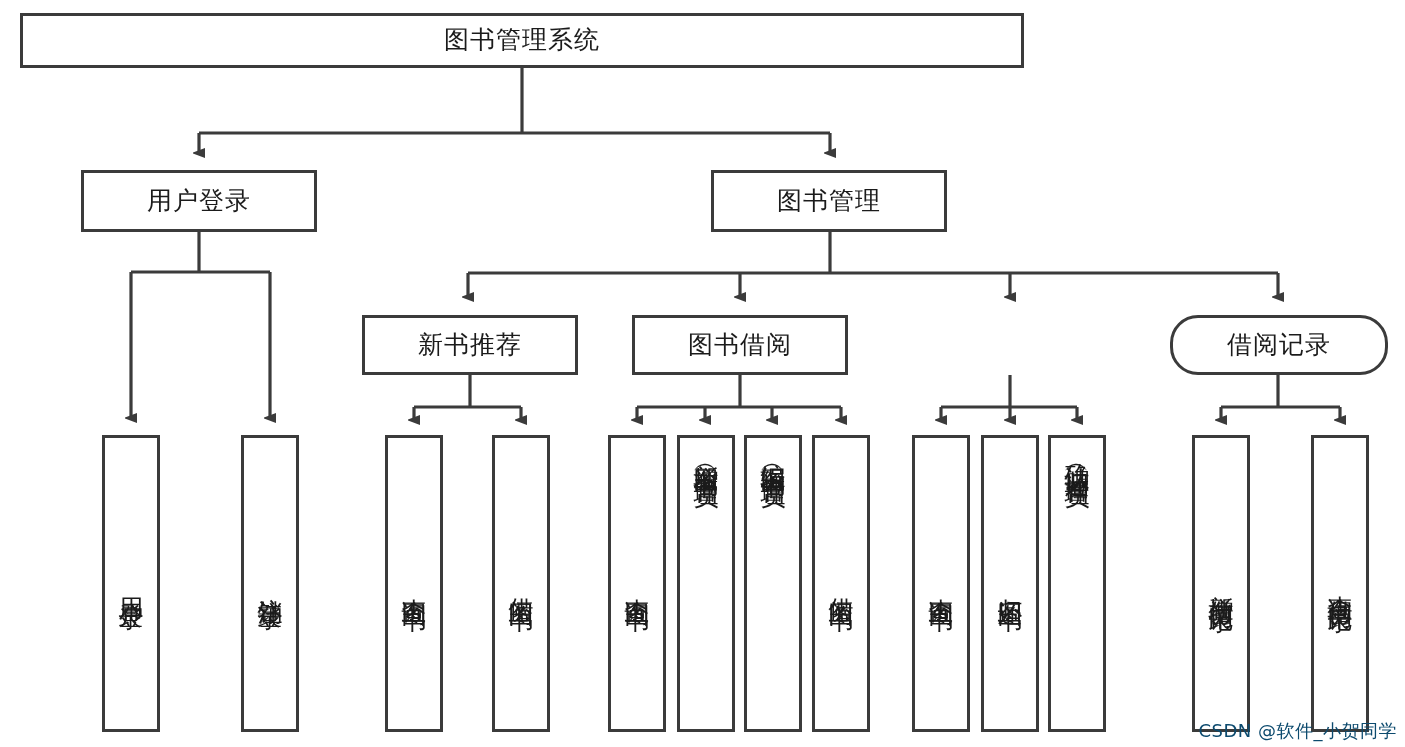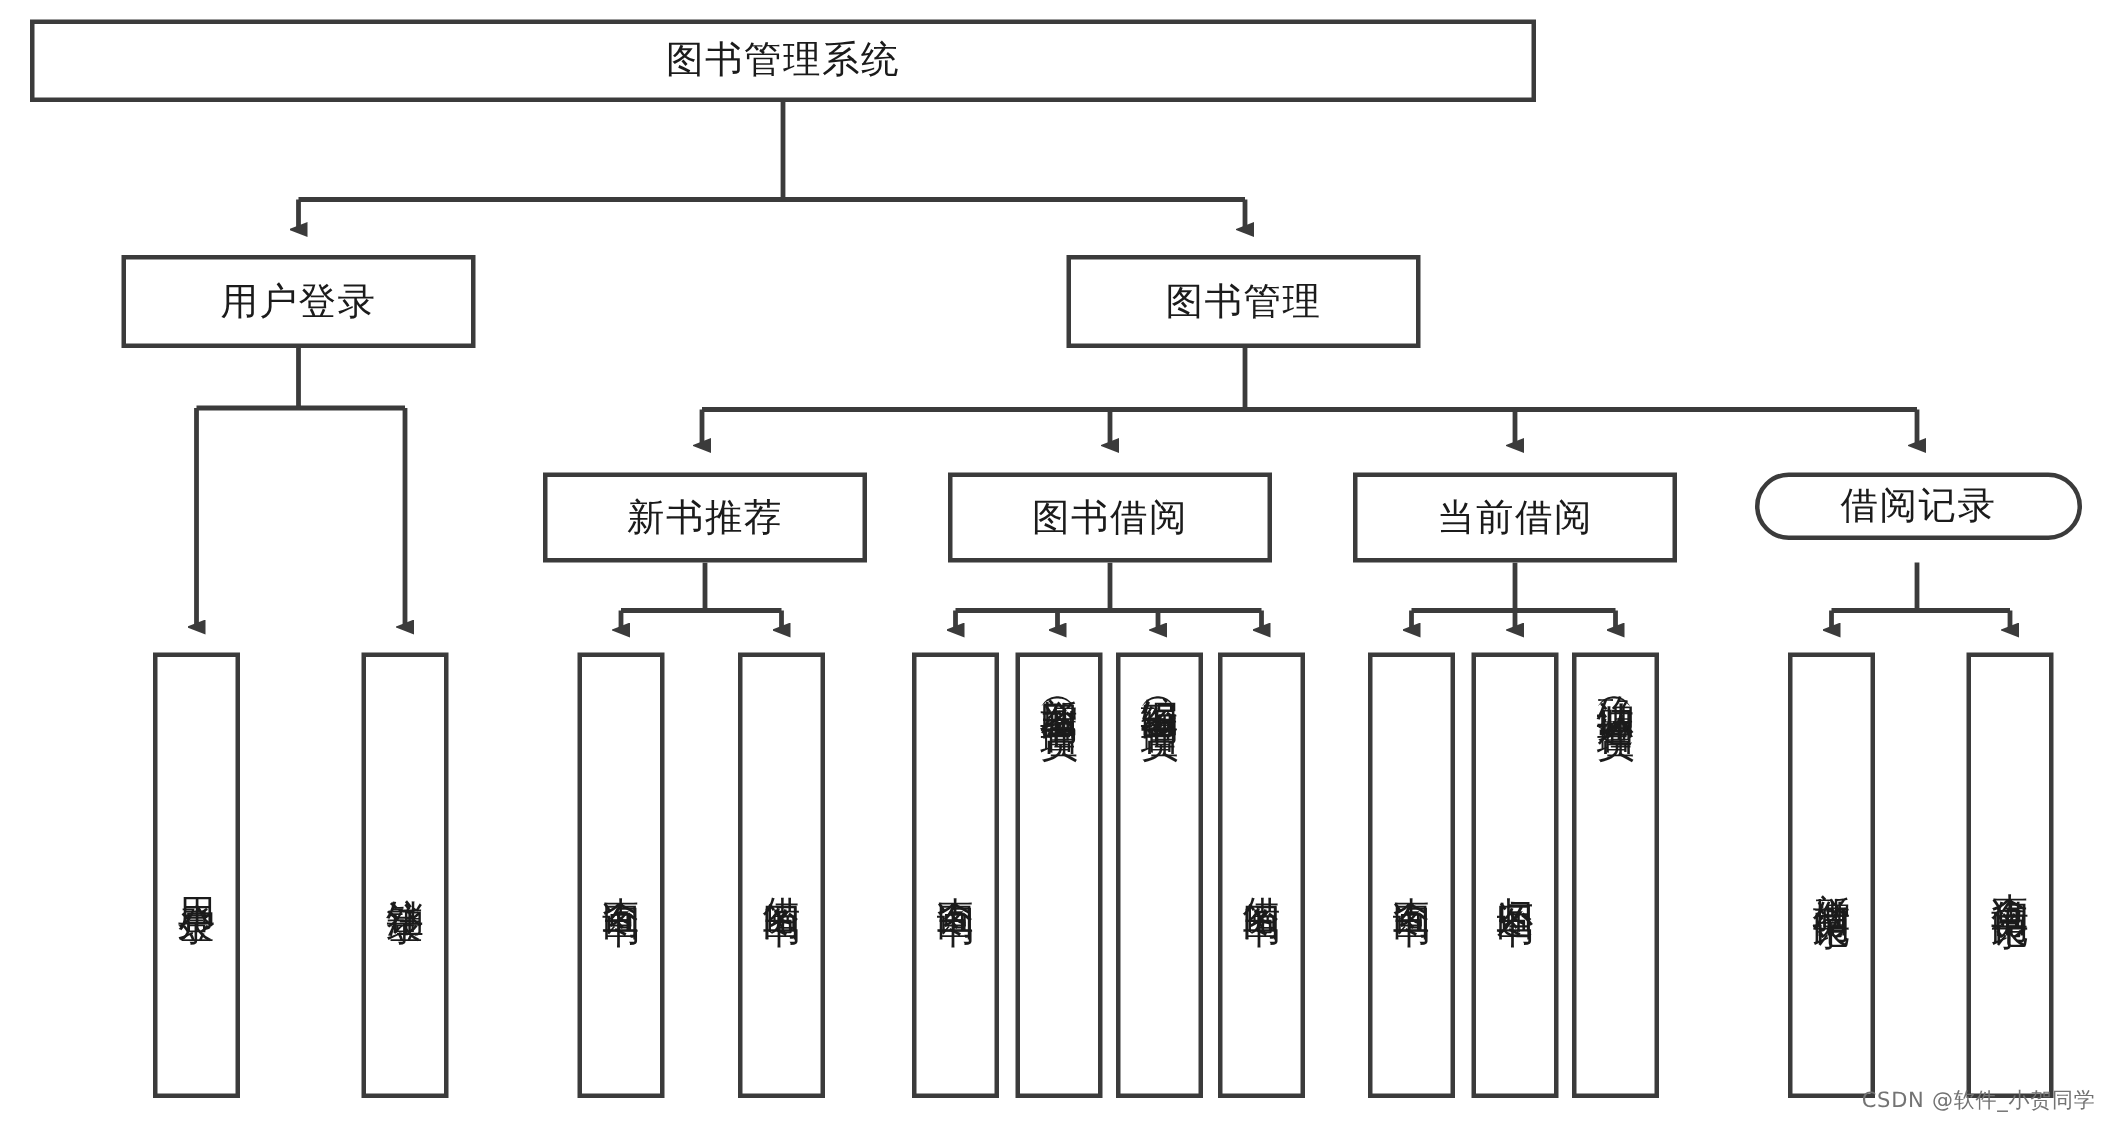--- a/index.html
+++ b/index.html
@@ -52,22 +52,22 @@
     line-height:1.32;
     letter-spacing:3px;
     color:#1b1b1b;
     white-space:nowrap;
   }
 
   .watermark{
     position:absolute;
     right:8px;
     bottom:4px;
-    font-size:14px;
-    color:#737373;
+    font-size:18px;
+    color:#0c4a6e;
     white-space:nowrap;
     letter-spacing:0.5px;
   }
 </style>
 </head>
 <body>
 
 <div id="canvas">
 
   <svg class="lines" viewBox="0 0 1405 747">
@@ -133,25 +133,22 @@
   </div>
 
   <div class="node" style="left:362px;top:315px;width:216px;height:60px;text-align:center;">
     <span class="lbl">新书推荐</span>
   </div>
 
   <div class="node" style="left:632px;top:315px;width:216px;height:60px;text-align:center;">
     <span class="lbl">图书借阅</span>
   </div>
 
-  <div class="node" style="left:902px;top:315px;width:216px;height:60px;">
-    <span class="lbl">当前借阅</span>
-  </div>
-
-  <div class="node" style="left:1170px;top:315px;width:218px;height:45px;border-radius:28px;">
+
+  <div class="node" style="left:1170px;top:315px;width:218px;height:60px;border-radius:28px;">
     <span class="lbl">借阅记录</span>
   </div>
 
   <div class="leaf mid" style="left:102px;top:435px;width:58px;height:297px;">
     <span class="vlbl">用户登录</span>
   </div>
 
   <div class="leaf mid" style="left:241px;top:435px;width:58px;height:297px;">
     <span class="vlbl">注销登录</span>
   </div>

